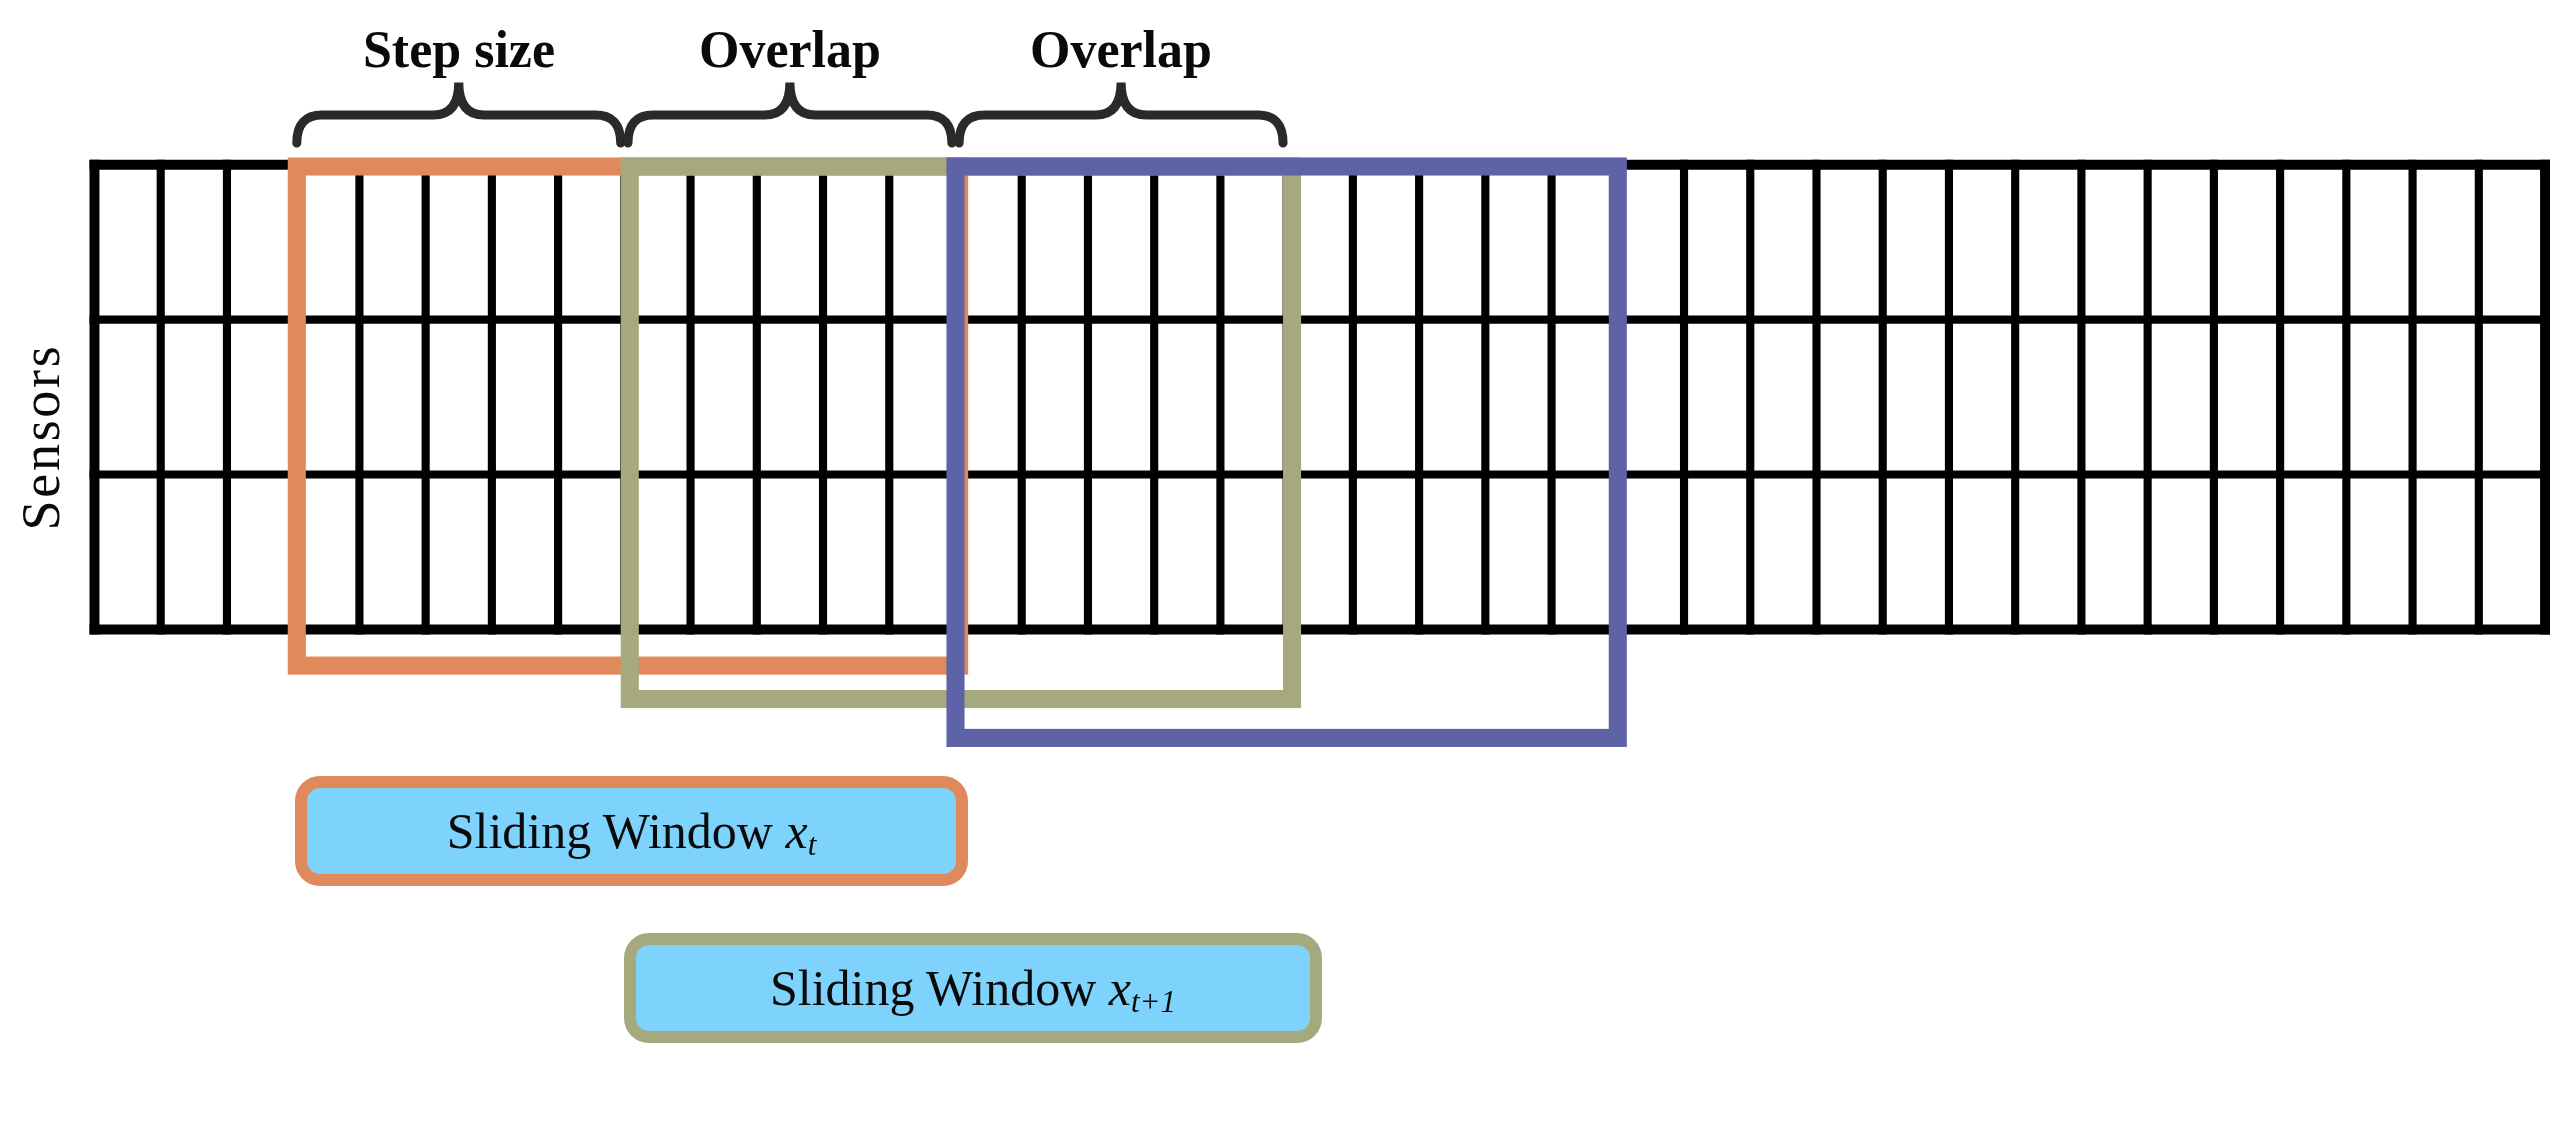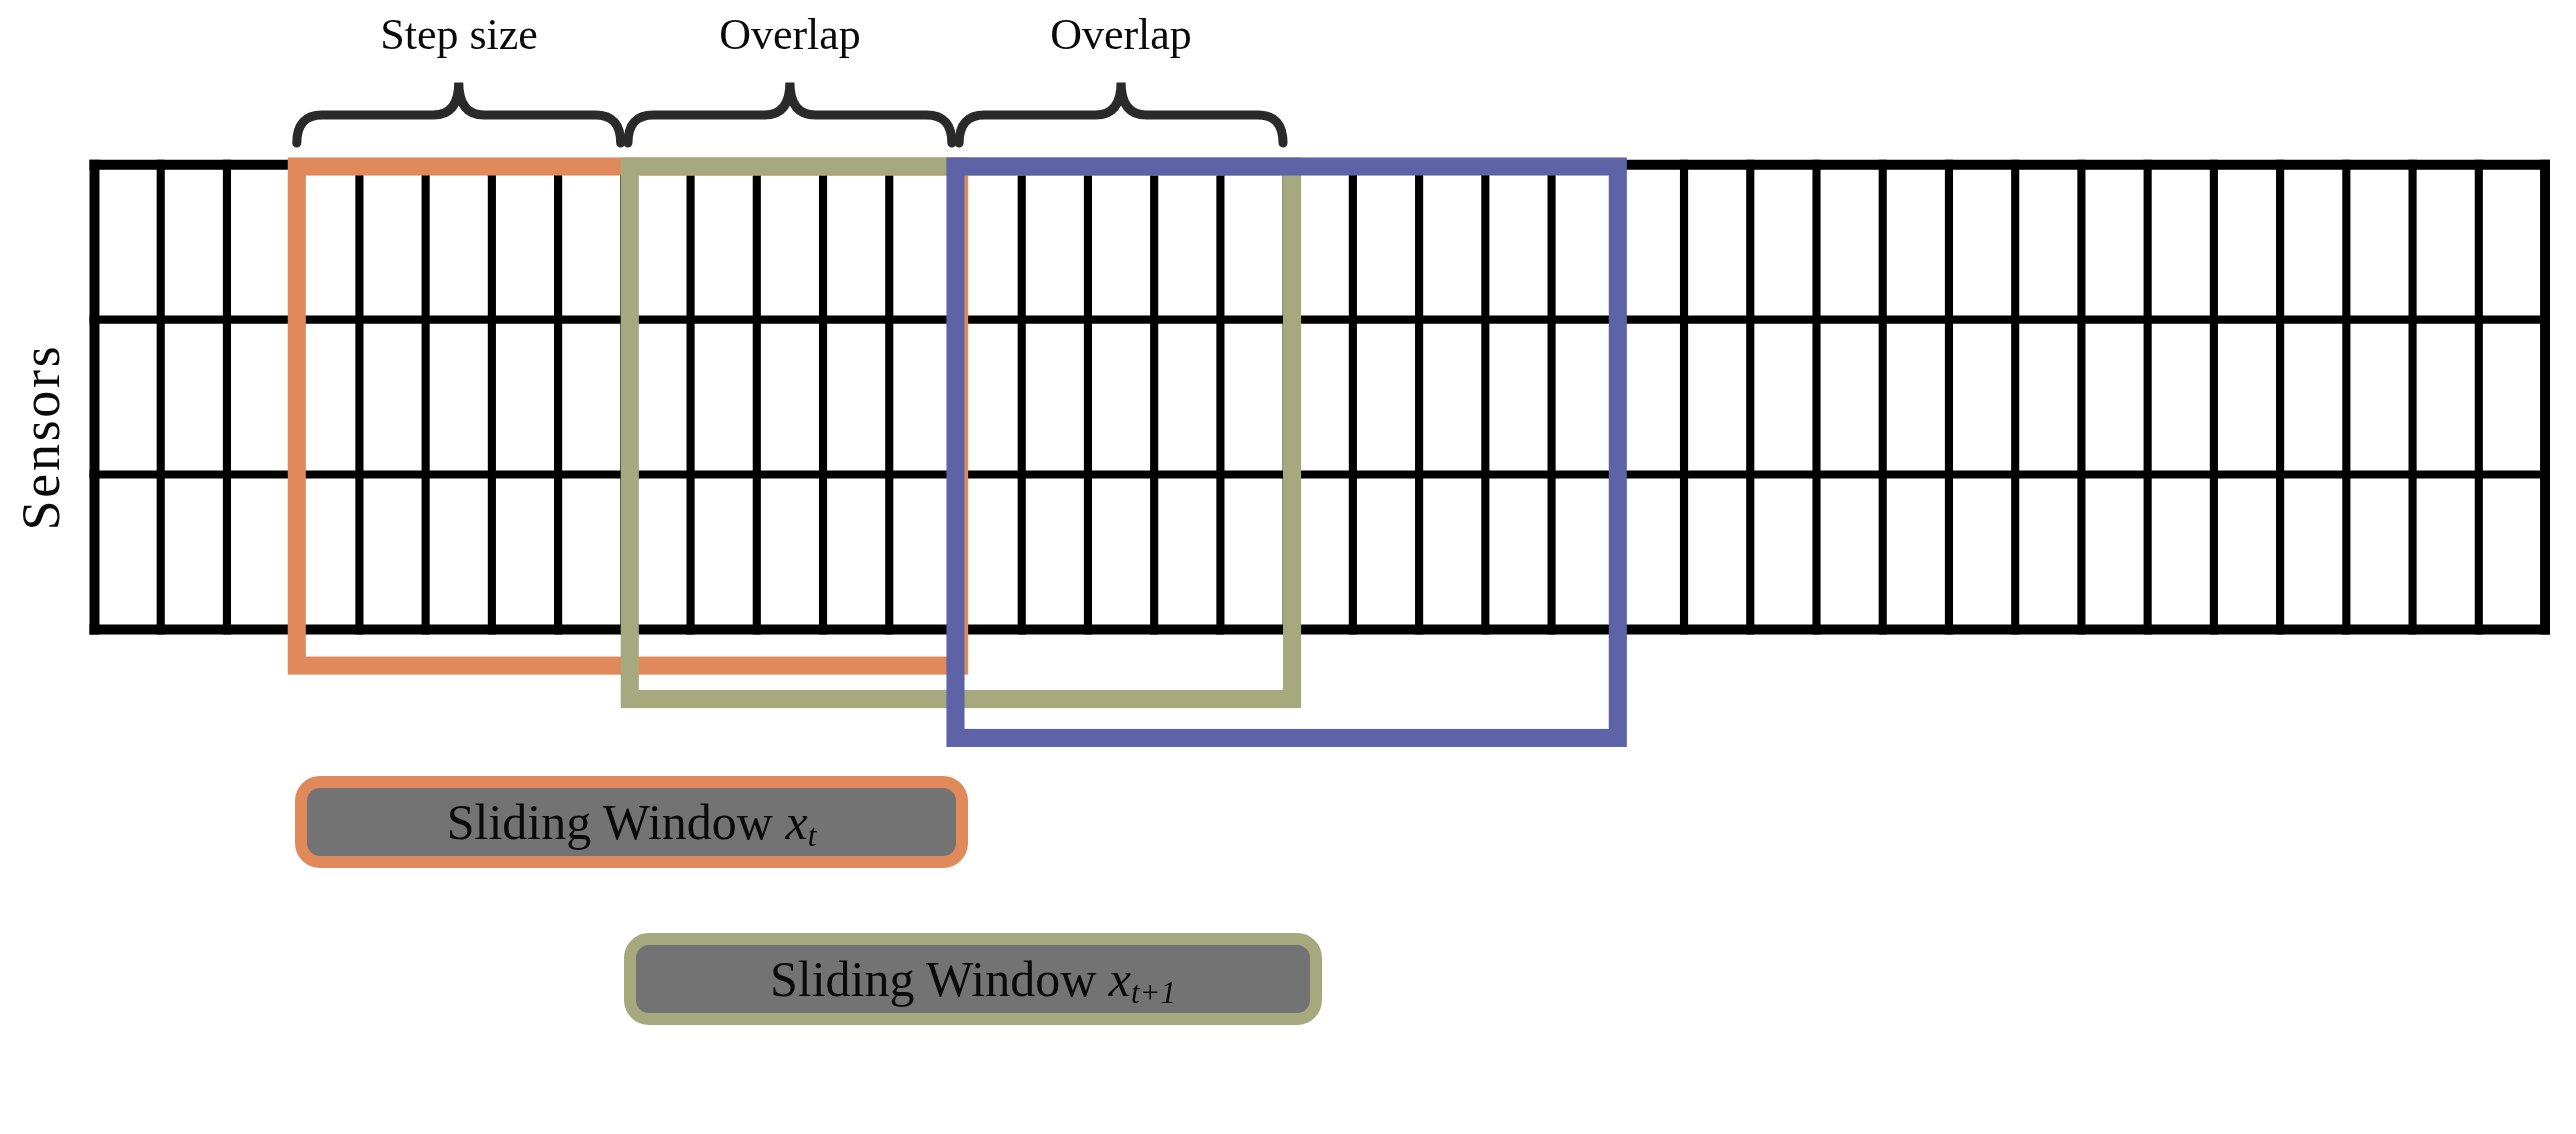--- a/index.html
+++ b/index.html
@@ -7,40 +7,41 @@
     position:relative;
     width:2576px;height:1135px;
     background:#ffffff;
     overflow:hidden;
     font-family:"Liberation Serif","DejaVu Serif",serif;
     color:#0a0a0a;
   }
   svg#diagram-svg{position:absolute;left:0;top:0;}
   .anno{
     position:absolute;
-    top:9px;
+    top:20px;
     transform:translateX(-50%);
-    font-size:44px;
+    font-size:52px;
     white-space:nowrap;
+    font-weight:bold;
   }
   .sensors-label{
     position:absolute;
     left:41px;top:437px;
     transform:translate(-50%,-50%) rotate(-90deg);
     font-size:54px;
     letter-spacing:2.7px;
     white-space:nowrap;
   }
   .legend-box{
     position:absolute;
     box-sizing:border-box;
-    height:92px;
+    height:110px;
     border:12.7px solid #999;
     border-radius:25px;
-    background:#737373;
+    background:#7dd3fc;
     display:flex;
     align-items:center;
     justify-content:center;
   }
   .legend-text{
     font-size:50px;
     white-space:pre;
   }
   .legend-text .var{font-style:italic;}
   .legend-text sub{

